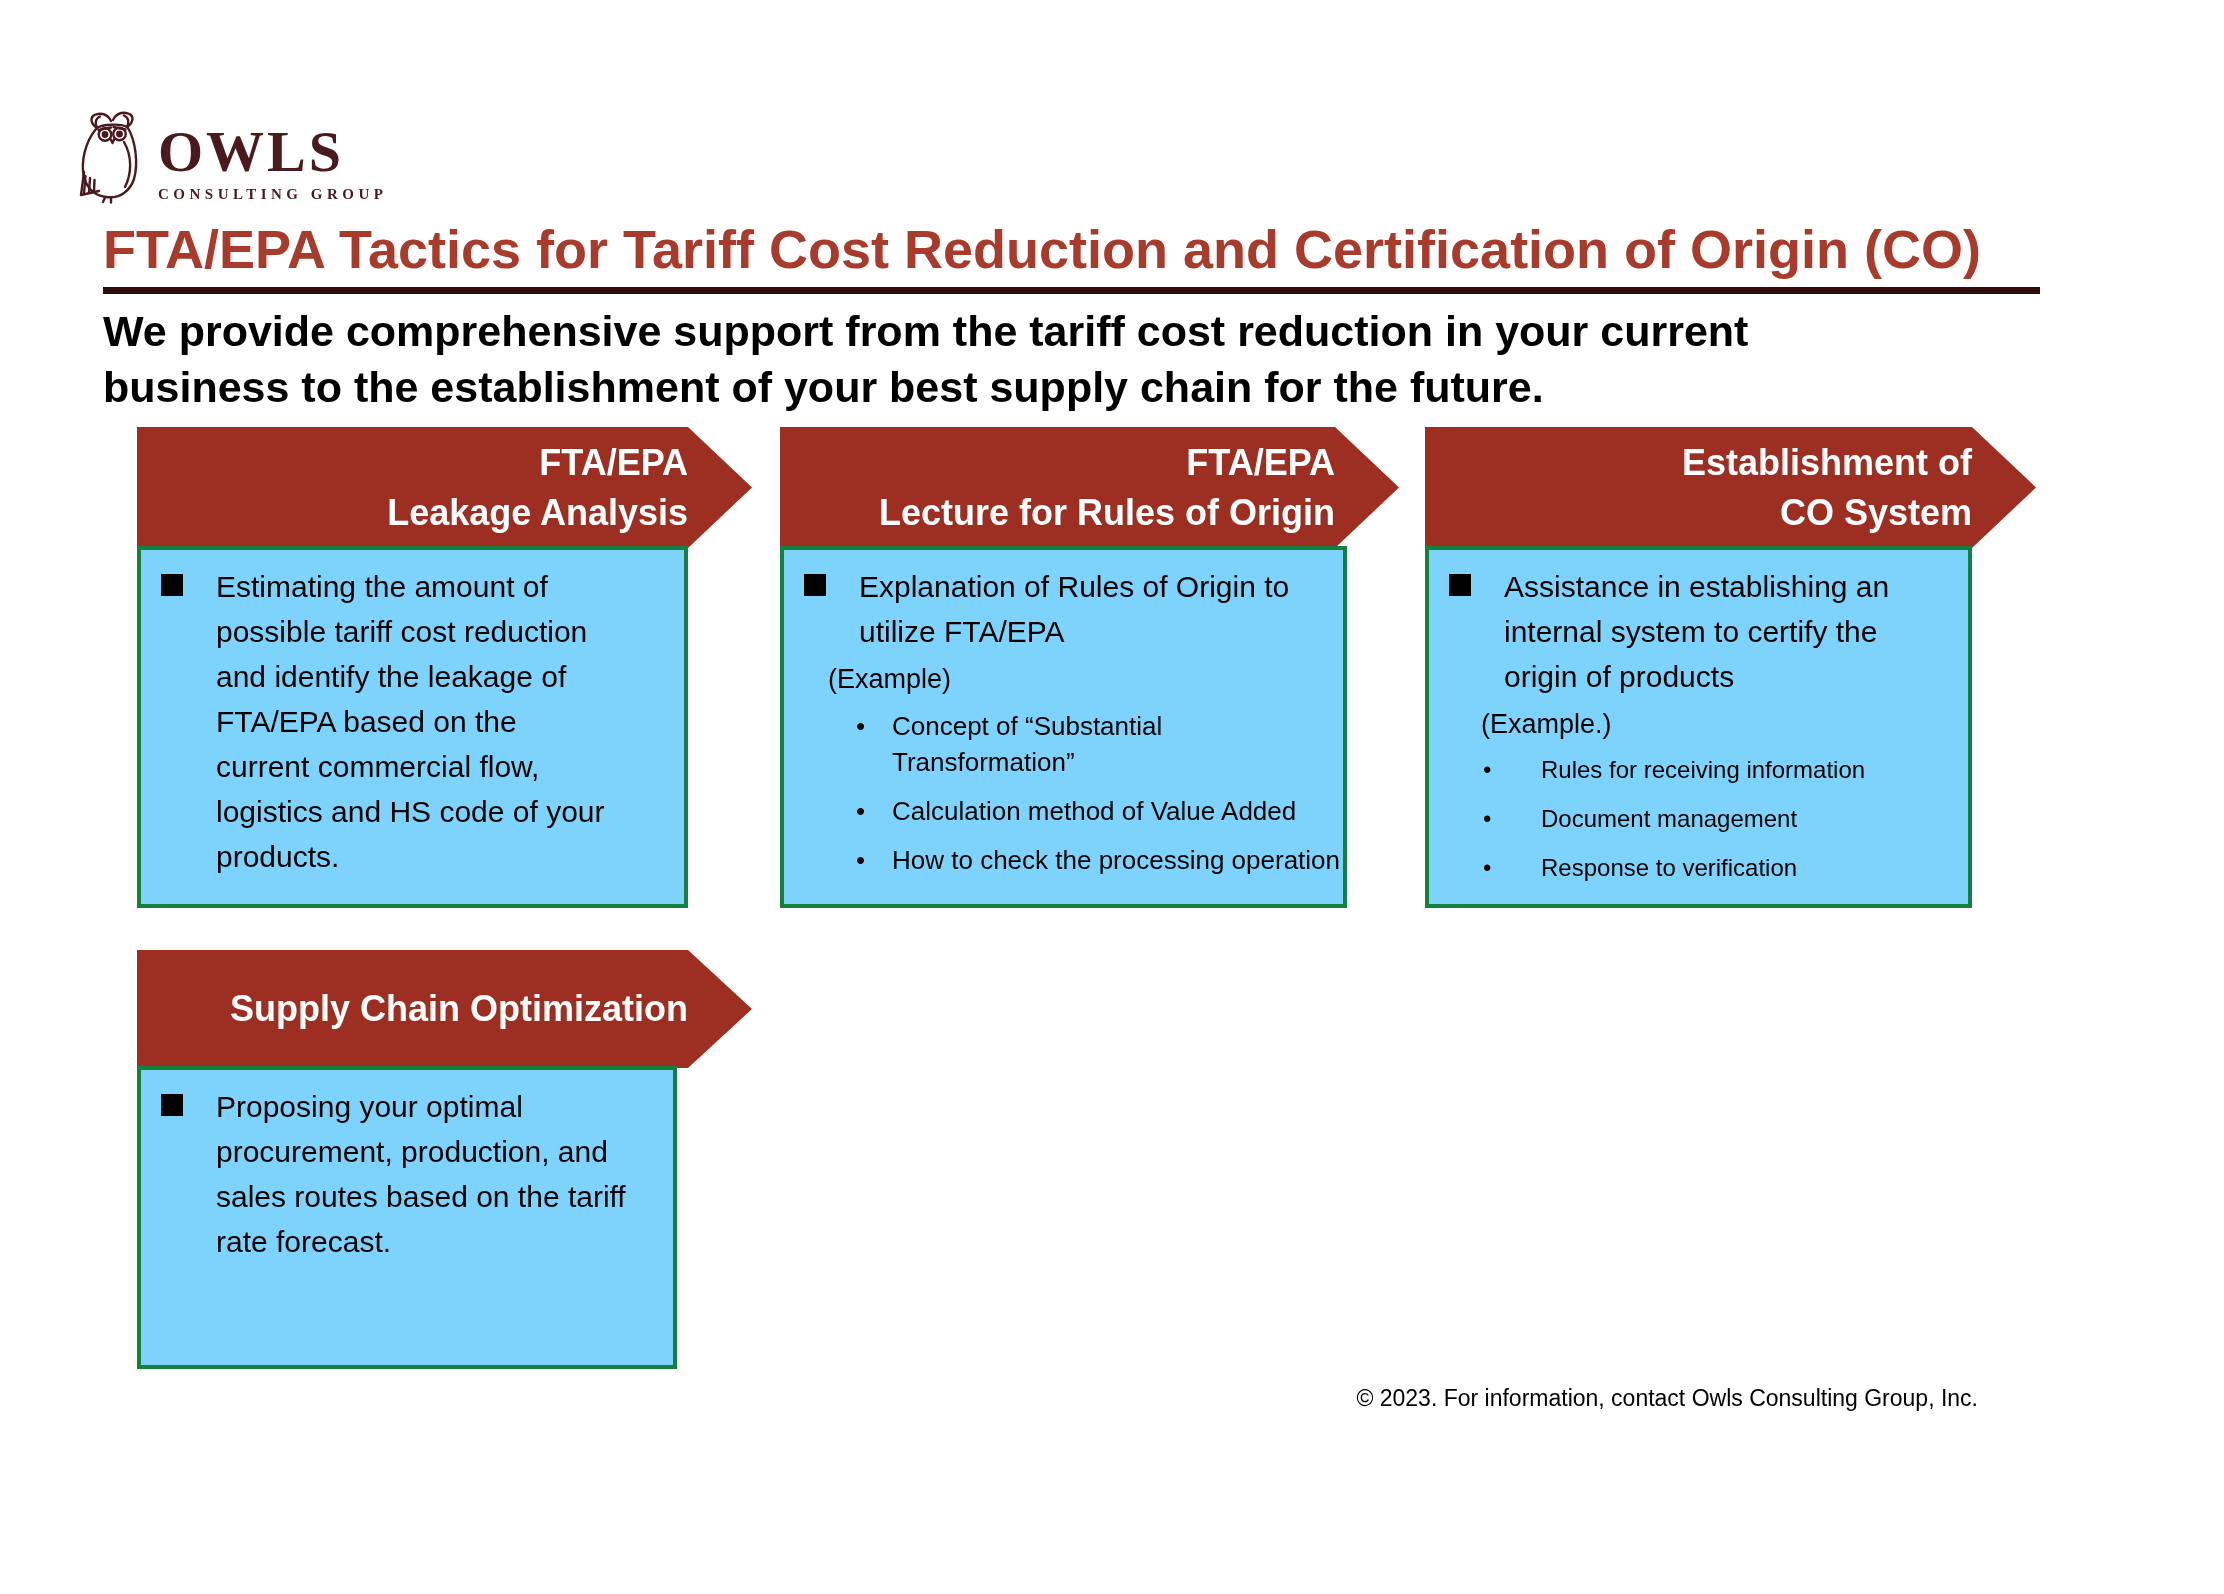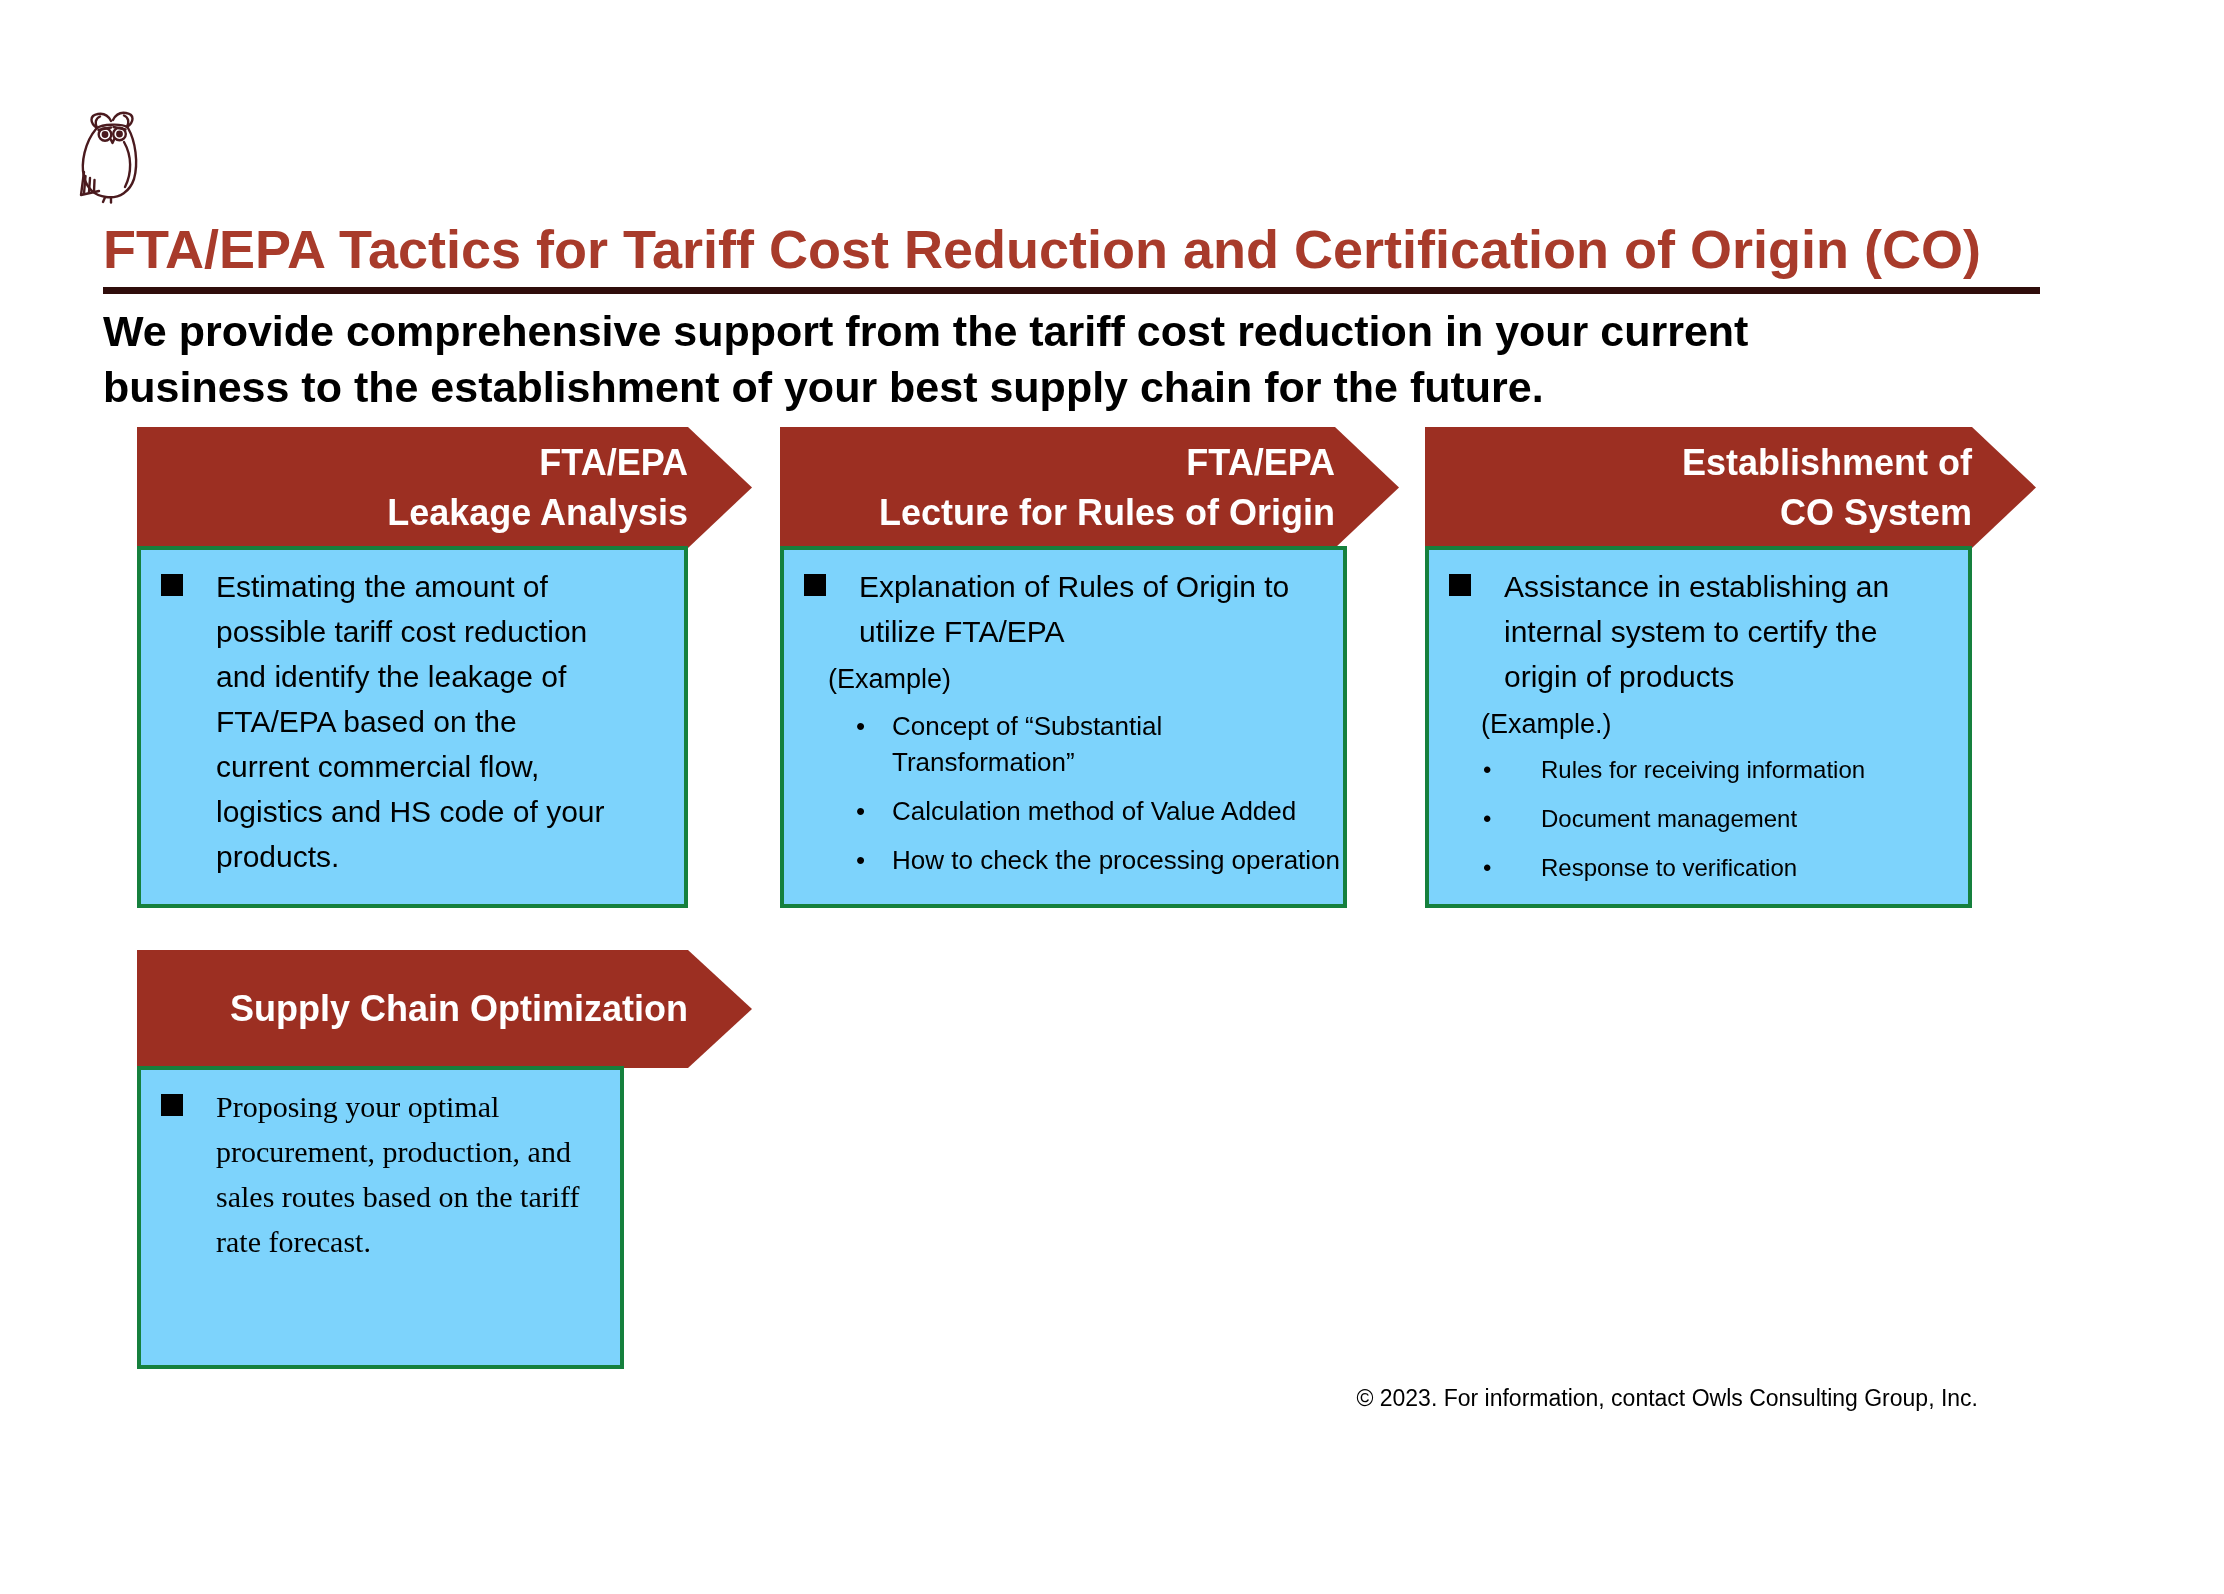--- a/index.html
+++ b/index.html
@@ -51,21 +51,21 @@
   .arrow.a4 { left:137px; top:950px; width:615px; height:118px; }
 
   
   .panel {
     position:absolute; box-sizing:border-box; background:#7dd3fc;
     border:4px solid #15803d;
   }
   .panel.p1 { left:137px;  top:546px;  width:551px; height:362px; }
   .panel.p2 { left:780px;  top:546px;  width:567px; height:362px; }
   .panel.p3 { left:1425px; top:546px;  width:547px; height:362px; }
-  .panel.p4 { left:137px;  top:1066px; width:487px; height:303px;font-family:Liberation Serif, serif; }
+  .panel.p4 { left:137px;  top:1066px; width:540px; height:303px; }
 
   .bullet-row { display:flex; padding:14px 6px 0 20px; }
   .sq { flex:none; width:22px; height:22px; background:#000; margin-top:10px; }
   .btxt { margin-left:33px; font-size:30px; line-height:45px; }
   .w1 { max-width:400px; }
   .w2 { max-width:432px; }
   .w3 { max-width:422px; }
   .w4 { max-width:412px; }
 
   .example { font-size:27px; line-height:34px; margin:8px 0 0 44px; }
@@ -114,20 +114,24 @@
 
       <path d="M6,61 L3,84 L21,80"></path>
       <path d="M7.5,65 L6,82.5"></path>
       <path d="M12,67 L11,81.5"></path>
       <path d="M16.5,69 L16,80.5"></path>
 
       <path d="M27,86.5 L25,91"></path>
       <path d="M33,87 L33,91.5"></path>
     </g>
   </svg>
+  <div class="logo-textblock">
+    <div class="logo-name">OWLS</div>
+    <div class="logo-tagline">CONSULTING GROUP</div>
+  </div>
 </div>
 
 <div class="slide-title">FTA/EPA Tactics for Tariff Cost Reduction and Certification of Origin (CO)</div>
 <div class="title-rule"></div>
 
 <div class="intro">
   <div>We provide comprehensive support from the tariff cost reduction in your current</div>
   <div>business to the establishment of your best supply chain for the future.</div>
 </div>
 

